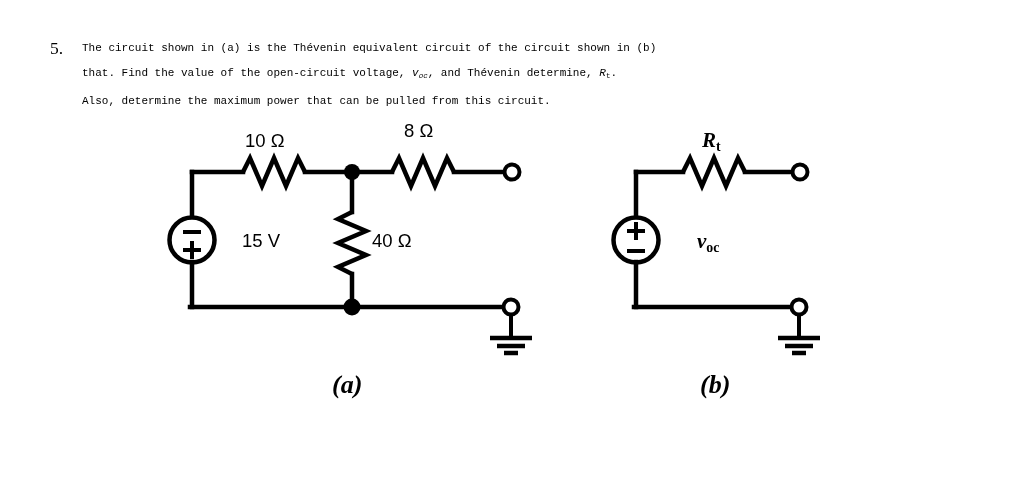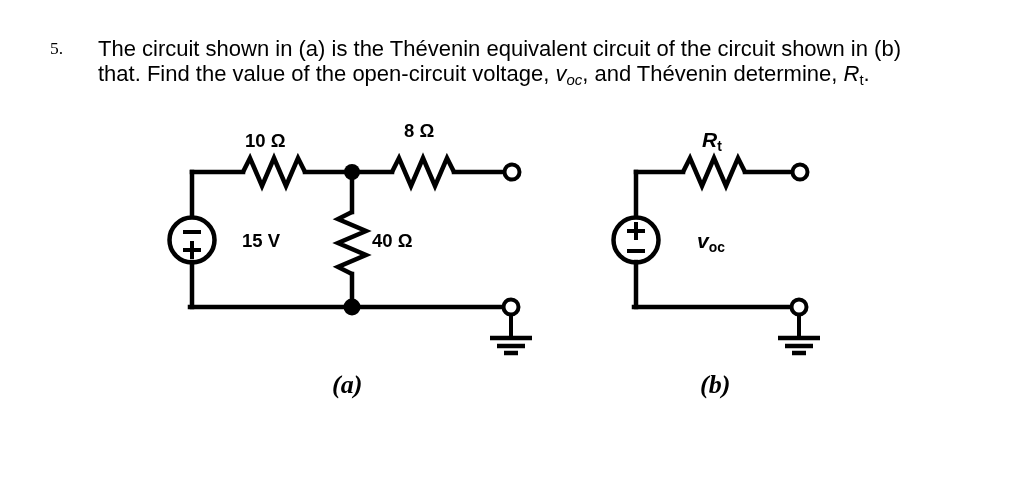--- a/index.html
+++ b/index.html
@@ -37,24 +37,23 @@
   }
   .problem-number {
     width: 32px;
     flex: 0 0 32px;
     font-size: 17.5px;
     line-height: 25px;
     font-family: "Liberation Serif", "DejaVu Serif", serif;
   }
   .problem-body {
     flex: 1 1 auto;
-    font-size: 22px;
+    font-size: 11px;
     line-height: 25px;
-    font-family: Liberation Sans, sans-serif;
-    margin-left: 16px;
+    font-family: Liberation Mono, monospace;
   }
   .problem-line { white-space: nowrap; }
   .var-italic {
     font-style: italic;
   }
   .sub {
     font-size: 0.68em;
     vertical-align: -0.25em;
     font-style: normal;
   }
@@ -80,32 +79,32 @@
     font-size: 26px;
     letter-spacing: 0px;
   }
   #fig-label-a { left: 332px; top: 370px; }
   #fig-label-b { left: 700px; top: 370px; }
 
   
   .val-label {
     position: absolute;
     font-family: "Liberation Sans", "DejaVu Sans", sans-serif;
-    font-weight: bold;
+    font-weight: normal;
     font-size: 18.5px;
     white-space: nowrap;
   }
   #label-r10 { left: 245px; top: 130px; }
   #label-r8  { left: 404px; top: 120px; }
   #label-r40 { left: 372px; top: 230px; }
   #label-v15 { left: 220px; top: 230px; margin-left: 22px; }
 
   .math-label {
     position: absolute;
-    font-family: Liberation Sans, sans-serif;
+    font-family: Liberation Serif, serif;
     font-weight: bold;
     font-style: italic;
     font-size: 21px;
     white-space: nowrap;
   }
   #label-rt  { left: 702px; top: 128px; }
   #label-voc { left: 697px; top: 229px; }
   .math-label .msub {
     font-size: 0.66em;
     vertical-align: -0.28em;
@@ -117,20 +116,21 @@
 <body>
 
 <div id="page">
 
   <div class="problem">
     <div class="problem-row">
       <div class="problem-number">5.</div>
       <div class="problem-body">
         <div class="problem-line">The circuit shown in (a) is the Thévenin equivalent circuit of the circuit shown in (b)</div>
         <div class="problem-line"><span>that. Find the value of the open-circuit voltage, </span><span class="var-italic">v</span><span class="sub-italic">oc</span><span>, and Thévenin determine, </span><span class="var-italic">R</span><span class="sub">t</span><span>.</span></div>
+        <div class="problem-line">Also, determine the maximum power that can be pulled from this circuit.</div>
       </div>
     </div>
   </div>
 
   <svg class="circuit-svg" width="1024" height="479">
 
     <g>
 
       <path d="M192,172 L243,172" stroke="#000" stroke-width="4.5" fill="none" stroke-linecap="square"></path>
 

